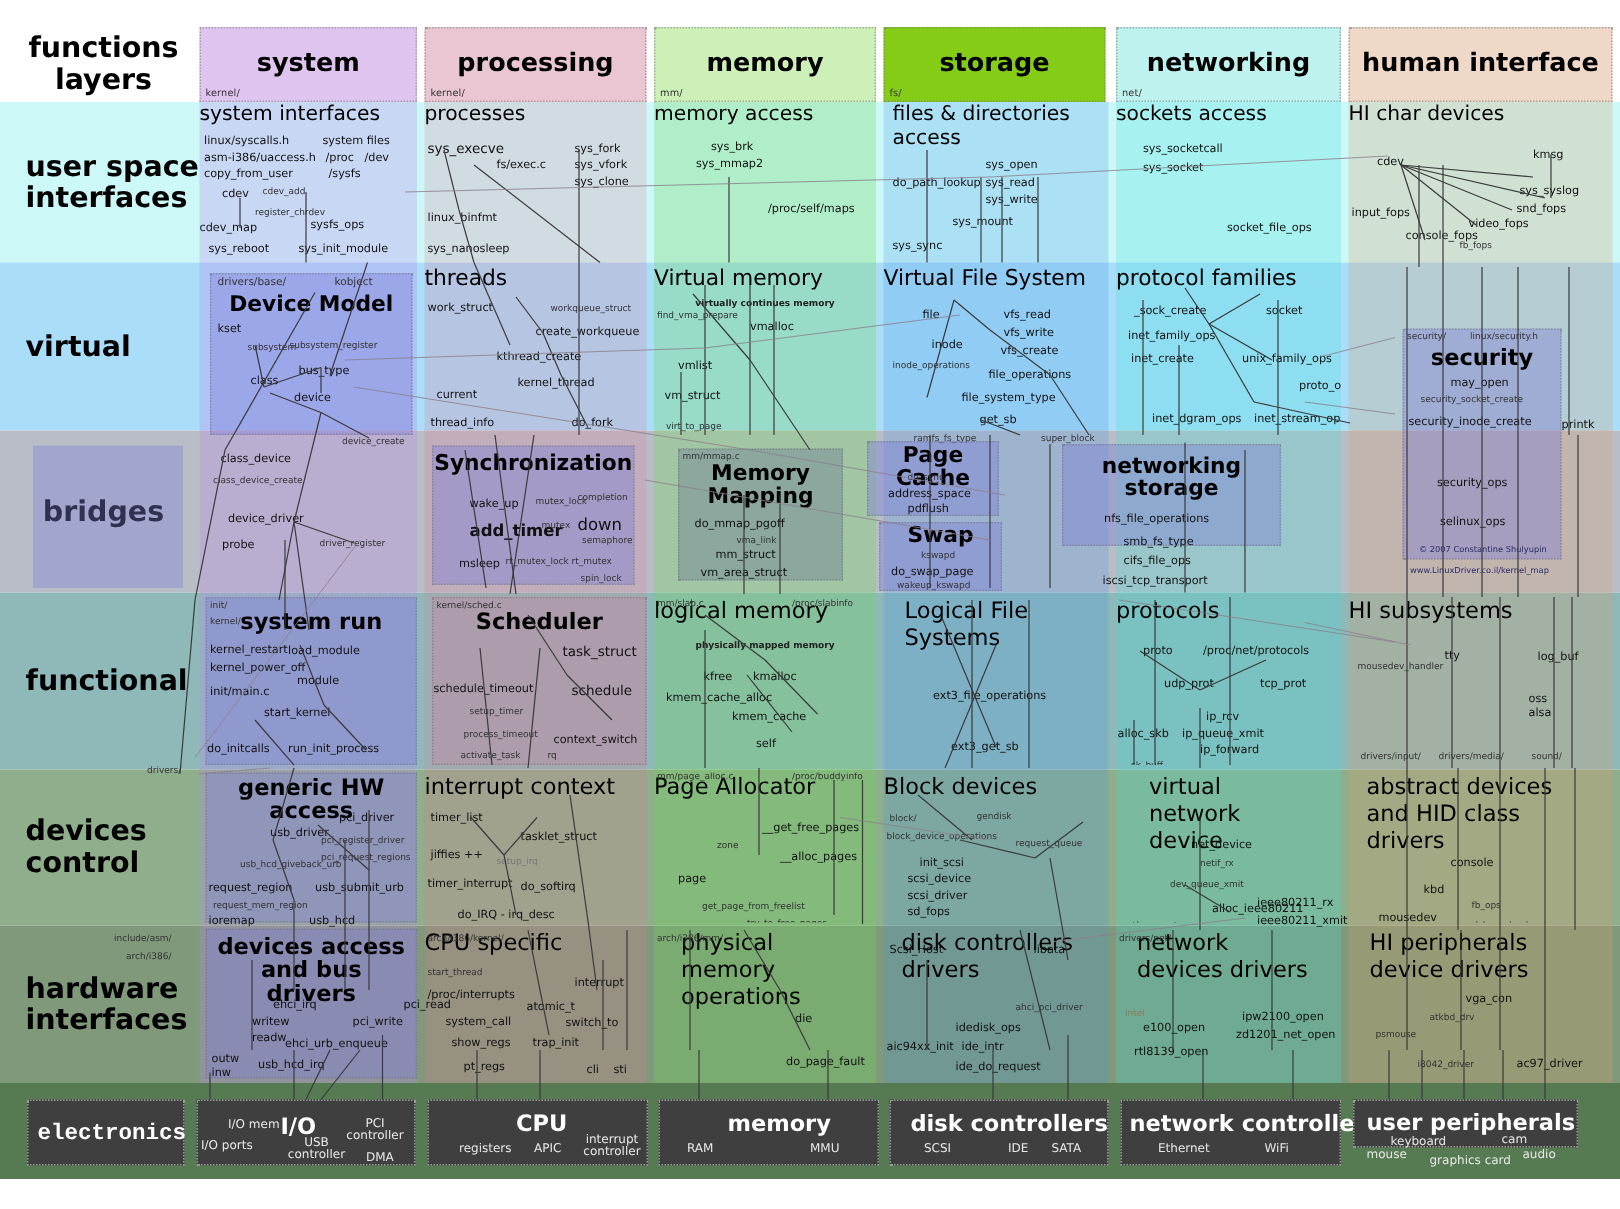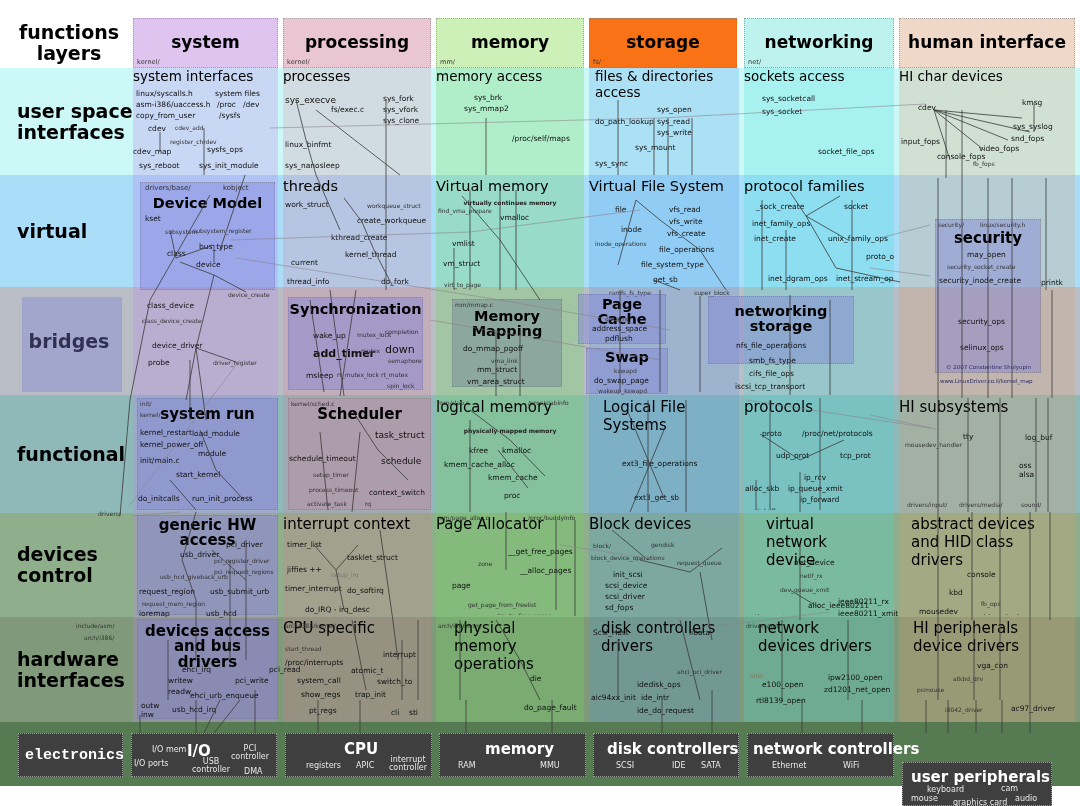--- a/index.html
+++ b/index.html
@@ -106,21 +106,21 @@
     <span class="path">kernel/</span>
   </div>
   <div class="cell colhead" style="left:283px;top:18px;width:148px;height:50px;background:#e9c6d2;">
     <span>processing</span>
     <span class="path">kernel/</span>
   </div>
   <div class="cell colhead" style="left:436px;top:18px;width:148px;height:50px;background:#cdf0b8;">
     <span>memory</span>
     <span class="path">mm/</span>
   </div>
-  <div class="cell colhead" style="left:589px;top:18px;width:148px;height:50px;background:#f97316;">
+  <div class="cell colhead" style="left:589px;top:18px;width:148px;height:50px;background:#84cc16;">
     <span>storage</span>
     <span class="path">fs/</span>
   </div>
   <div class="cell colhead" style="left:744px;top:18px;width:150px;height:50px;background:#bdf2ee;">
     <span>networking</span>
     <span class="path">net/</span>
   </div>
   <div class="cell colhead" style="left:899px;top:18px;width:176px;height:50px;background:#f0d8c8;line-height:1.02;">
     <span>human interface</span>
   </div>
@@ -373,21 +373,21 @@
 
   <div class="cell" style="left:436px;top:398px;width:148px;height:112px;">
     <span class="sym xs" style="left:2px;top:2px;">mm/slab.c</span>
     <span class="sym xs" style="left:92px;top:2px;">/proc/slabinfo</span>
     <div class="gtitle" style="top:10px;font-size:15px;">logical memory</div>
     <div class="sub" style="top:29px;">physically mapped memory</div>
     <span class="sym s" style="left:33px;top:49px;">kfree</span>
     <span class="sym s" style="left:66px;top:49px;">kmalloc</span>
     <span class="sym s" style="left:8px;top:63px;">kmem_cache_alloc</span>
     <span class="sym s" style="left:52px;top:76px;">kmem_cache</span>
-    <span class="sym s" style="left:68px;top:94px;">proc</span>
+    <span class="sym s" style="left:68px;top:94px;">self</span>
   </div>
 
   <div class="cell" style="left:589px;top:398px;width:150px;height:112px;">
     <div class="gtitle" style="top:10px;font-size:15px;padding:0 14px;box-sizing:border-box;">Logical File Systems</div>
     <span class="sym s" style="left:33px;top:62px;">ext3_file_operations</span>
     <span class="sym s" style="left:45px;top:96px;">ext3_get_sb</span>
   </div>
 
   <div class="cell" style="left:744px;top:398px;width:150px;height:112px;">
     <div class="gtitle" style="top:10px;font-size:15px;">protocols</div>
@@ -583,21 +583,21 @@
     <span class="cpart" style="left:78px;top:27px;">IDE</span>
     <span class="cpart" style="left:107px;top:27px;">SATA</span>
   </div>
 
   <div class="chip" style="left:747px;top:733px;width:147px;height:44px;">
     <span class="cname" style="left:5px;top:6px;">network controllers</span>
     <span class="cpart" style="left:24px;top:27px;">Ethernet</span>
     <span class="cpart" style="left:95px;top:27px;">WiFi</span>
   </div>
 
-  <div class="chip" style="left:902px;top:762px;width:150px;height:44px;">
+  <div class="chip" style="left:902px;top:733px;width:150px;height:32px;">
     <span class="cname" style="left:8px;top:5px;">user peripherals</span>
     <span class="cpart" style="left:24px;top:22px;">keyboard</span>
     <span class="cpart" style="left:8px;top:31px;">mouse</span>
     <span class="cpart" style="left:98px;top:21px;">cam</span>
     <span class="cpart" style="left:112px;top:31px;">audio</span>
     <span class="cpart" style="left:50px;top:35px;">graphics card</span>
   </div>
 
   <svg class="links" viewBox="0 0 1080 806">
     <g>

